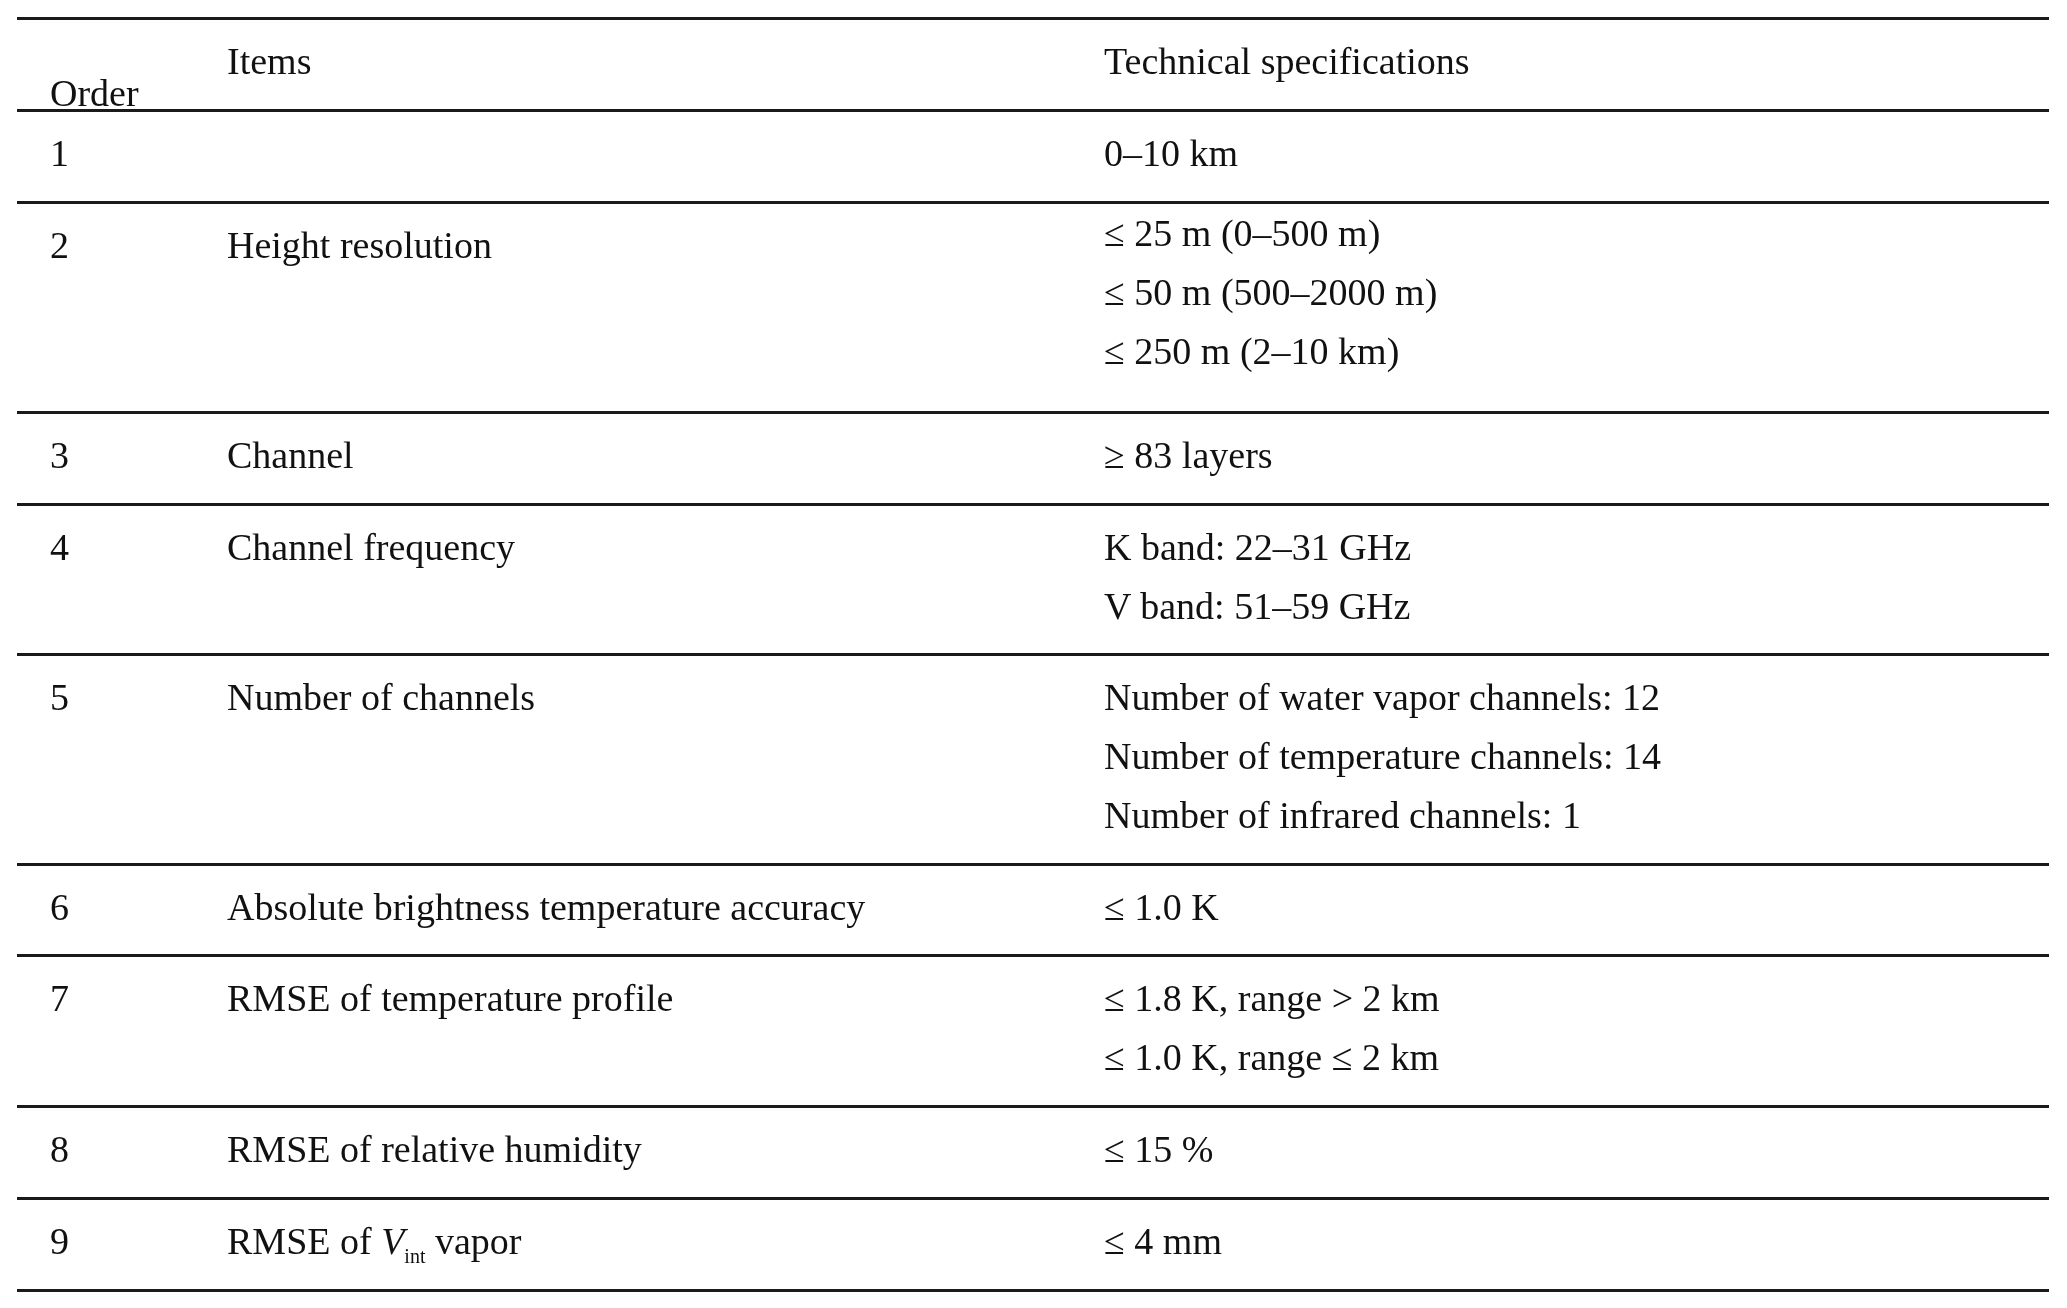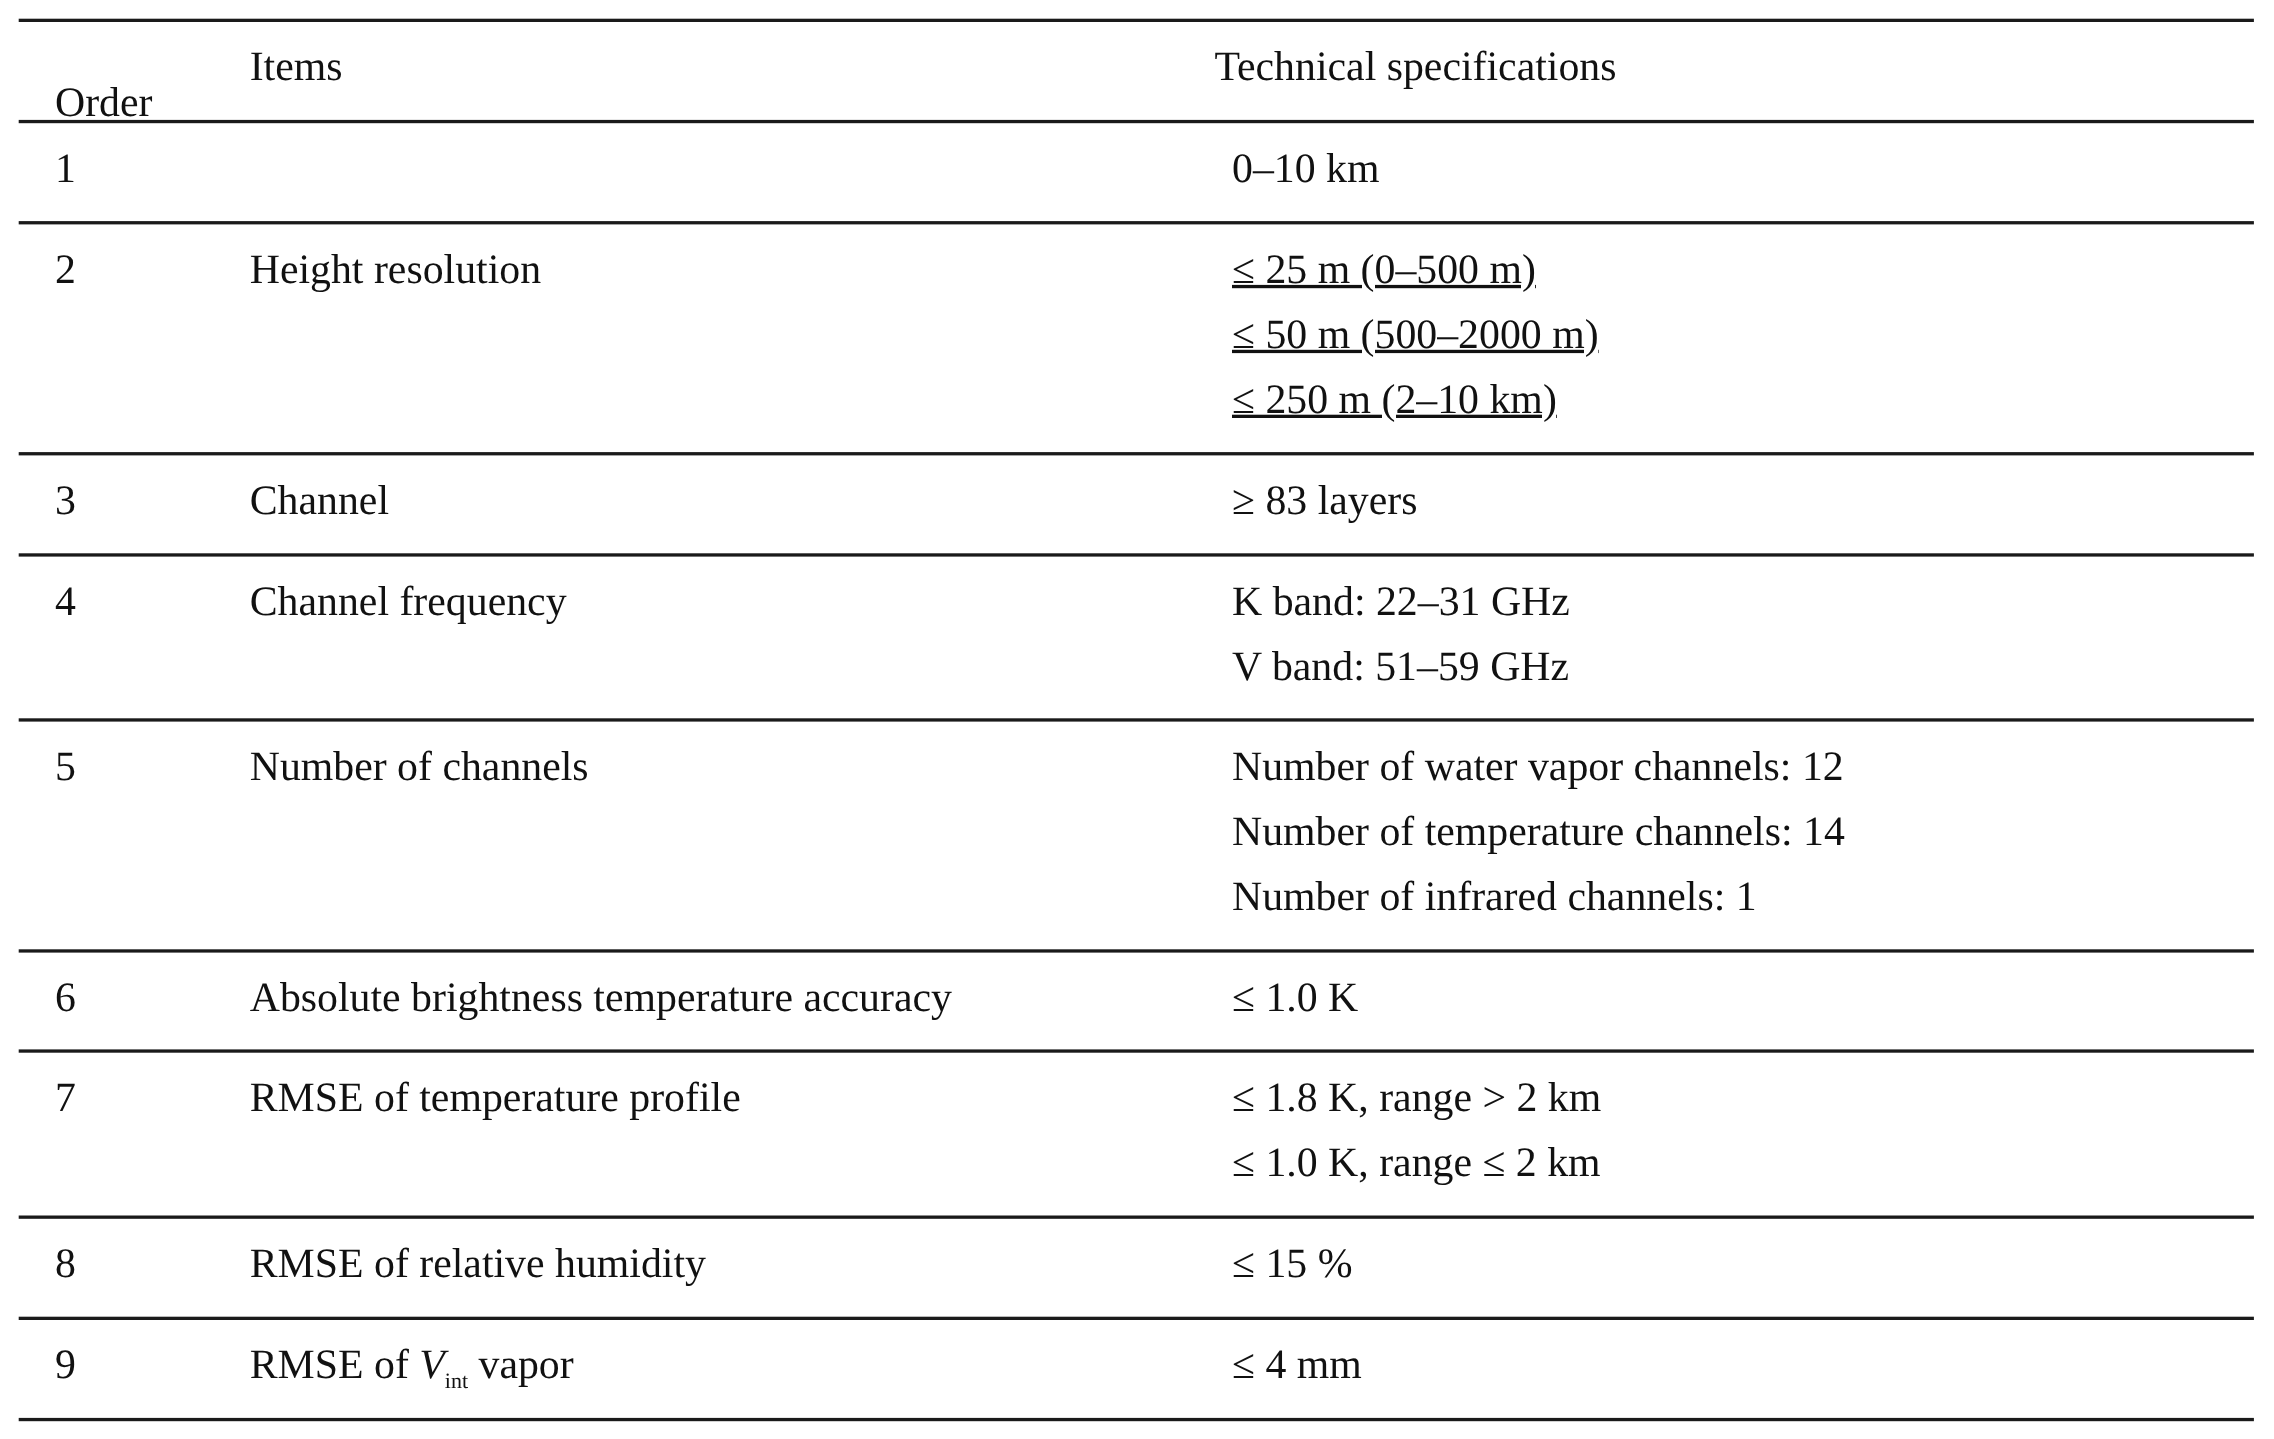--- a/index.html
+++ b/index.html
@@ -33,21 +33,21 @@
     box-sizing: border-box;
   }
   .cell {
     font-size: 38px;
     line-height: 59px;
     white-space: nowrap;
   }
   .c-order { position: absolute; left: 33px; }
   .c-item  { position: absolute; left: 210px; }
   .c-spec  { position: absolute; left: 1087px; }
-  .spec-line { display: block; margin-left: 16px; }
+  .spec-line { display: block; }
   .sub { font-size: 20px; vertical-align: -9px; line-height: 0; }
   .ital { font-style: italic; }
 </style>
 </head>
 <body>
 
 <div class="table">
   <div class="rule"></div>
 
   <div class="row" style="height:89px;">
@@ -61,21 +61,21 @@
     <span class="cell c-order" style="top:12px;">1</span>
     <span class="cell c-spec" style="top:12px;">
       <span class="spec-line">0–10 km</span>
     </span>
   </div>
   <div class="rule"></div>
 
   <div class="row" style="height:207px;">
     <span class="cell c-order" style="top:12px;">2</span>
     <span class="cell c-item" style="top:12px;text-align:center;">Height resolution</span>
-    <span class="cell c-spec" style="top:12px;text-decoration:underline;">
+    <span class="cell c-spec" style="top:0;">
       <span class="spec-line">≤ 25 m (0–500 m)</span>
       <span class="spec-line">≤ 50 m (500–2000 m)</span>
       <span class="spec-line">≤ 250 m (2–10 km)</span>
     </span>
   </div>
   <div class="rule"></div>
 
   <div class="row" style="height:89px;">
     <span class="cell c-order" style="top:12px;">3</span>
     <span class="cell c-item" style="top:12px;">Channel</span>

